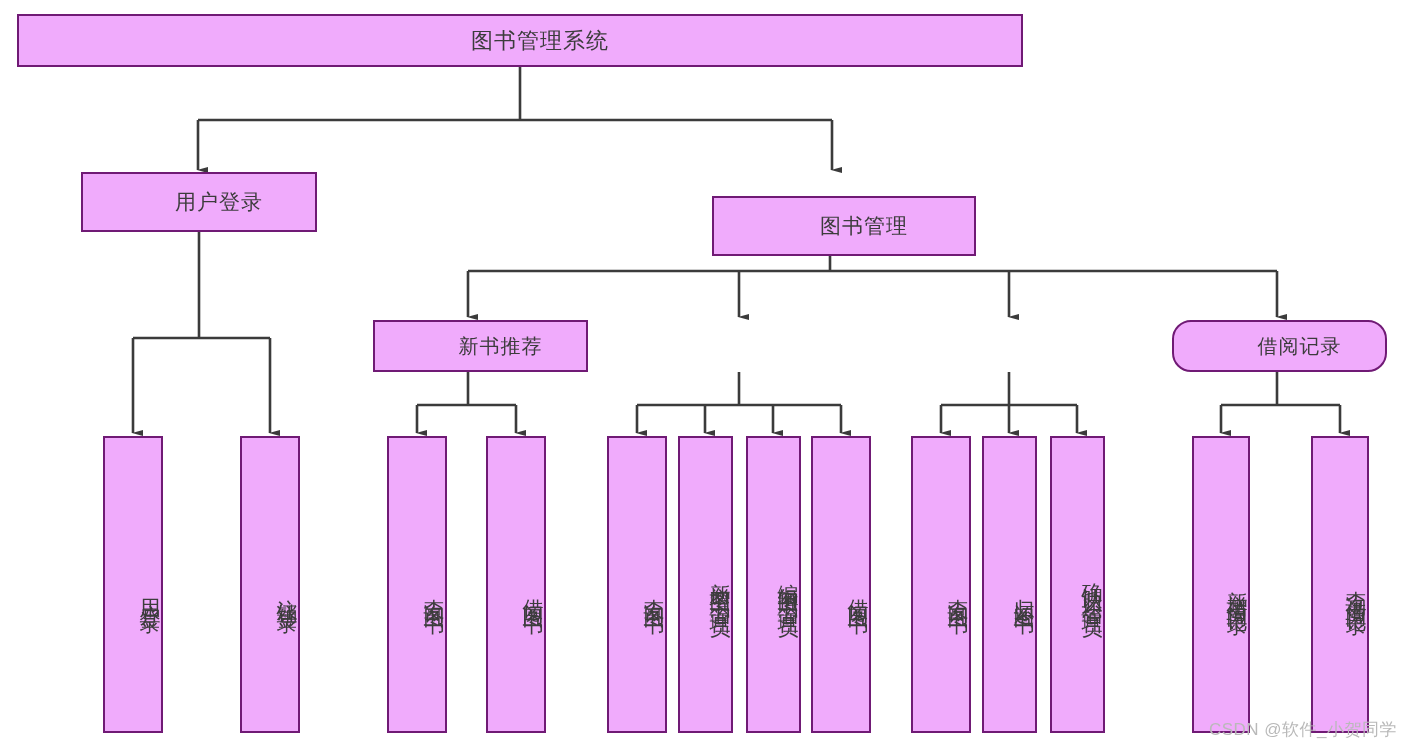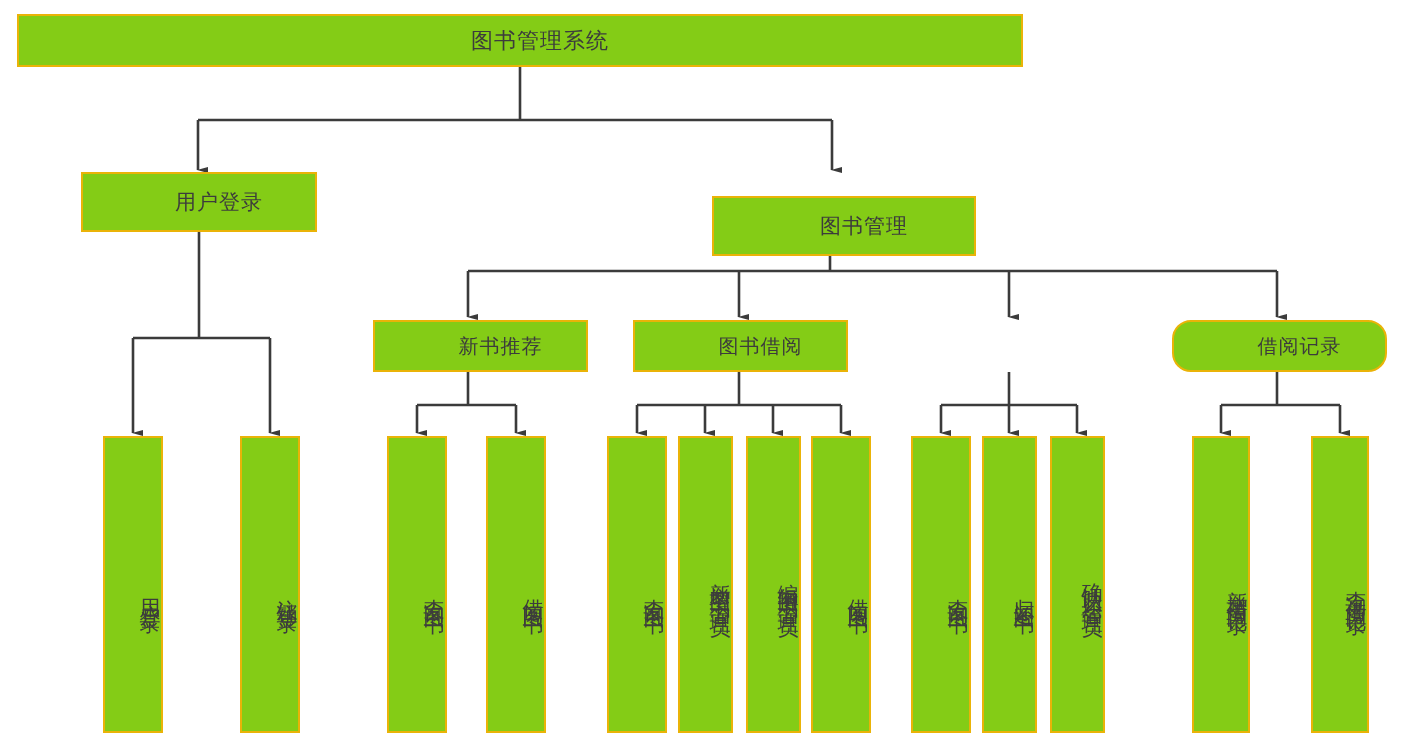--- a/index.html
+++ b/index.html
@@ -8,22 +8,22 @@
     background:#ffffff;
     font-family:"Liberation Sans","DejaVu Sans",sans-serif;
     overflow:hidden;
   }
   #stage{position:relative;width:1405px;height:747px;}
   svg#wires{position:absolute;left:0;top:0;width:1405px;height:747px;}
 
   .node{
     position:absolute;
     box-sizing:border-box;
-    background:#84cc16;
-    border:2px solid #eab308;
+    background:#f0abfc;
+    border:2px solid #701a75;
     display:flex;
     align-items:center;
     justify-content:center;
     color:#3c3c3c;
     padding-left:40px;
   }
   .node.root{
     left:17px;top:14px;width:1006px;height:53px;
     font-size:22px;
     letter-spacing:1px;
@@ -120,34 +120,34 @@
       <path d="M1340,405 L1340,433" marker-end="url(#arw)"></path>
     </g>
   </svg>
 
   <div class="node root">图书管理系统</div>
 
   <div class="node lvl2" style="left:81px;top:172px;width:236px;">用户登录</div>
   <div class="node lvl2" style="left:712px;top:172px;width:264px;margin-top:24px;">图书管理</div>
 
   <div class="node lvl3" style="left:361px;top:320px;width:215px;margin-left:12px;">新书推荐</div>
-  <div class="node lvl3" style="left:633px;top:320px;width:215px;">图书借阅</div>
   <div class="node lvl3" style="left:1172px;top:320px;width:215px;border-radius:19px;">借阅记录</div>
 
   <div class="node leaf" style="left:103px;width:60px;">用户登录</div>
   <div class="node leaf" style="left:240px;width:60px;">注销登录</div>
 
   <div class="node leaf" style="left:387px;width:60px;">查询图书</div>
   <div class="node leaf" style="left:486px;width:60px;">借阅图书</div>
 
   <div class="node leaf" style="left:607px;width:60px;">查询图书</div>
   <div class="node leaf tall" style="left:678px;width:55px;">新增图书（管理员）</div>
   <div class="node leaf tall" style="left:746px;width:55px;">编辑图书（管理员）</div>
   <div class="node leaf" style="left:811px;width:60px;">借阅图书</div>
 
   <div class="node leaf" style="left:911px;width:60px;">查询图书</div>
   <div class="node leaf" style="left:982px;width:55px;">归还图书</div>
   <div class="node leaf tall" style="left:1050px;width:55px;">确认归还（管理员）</div>
 
   <div class="node leaf tall" style="left:1192px;width:58px;">新增借阅记录</div>
   <div class="node leaf tall" style="left:1311px;width:58px;">查询借阅记录</div>
 
+  <div class="watermark">CSDN @软件_小贺同学</div>
 </div>
 
 </body></html>

